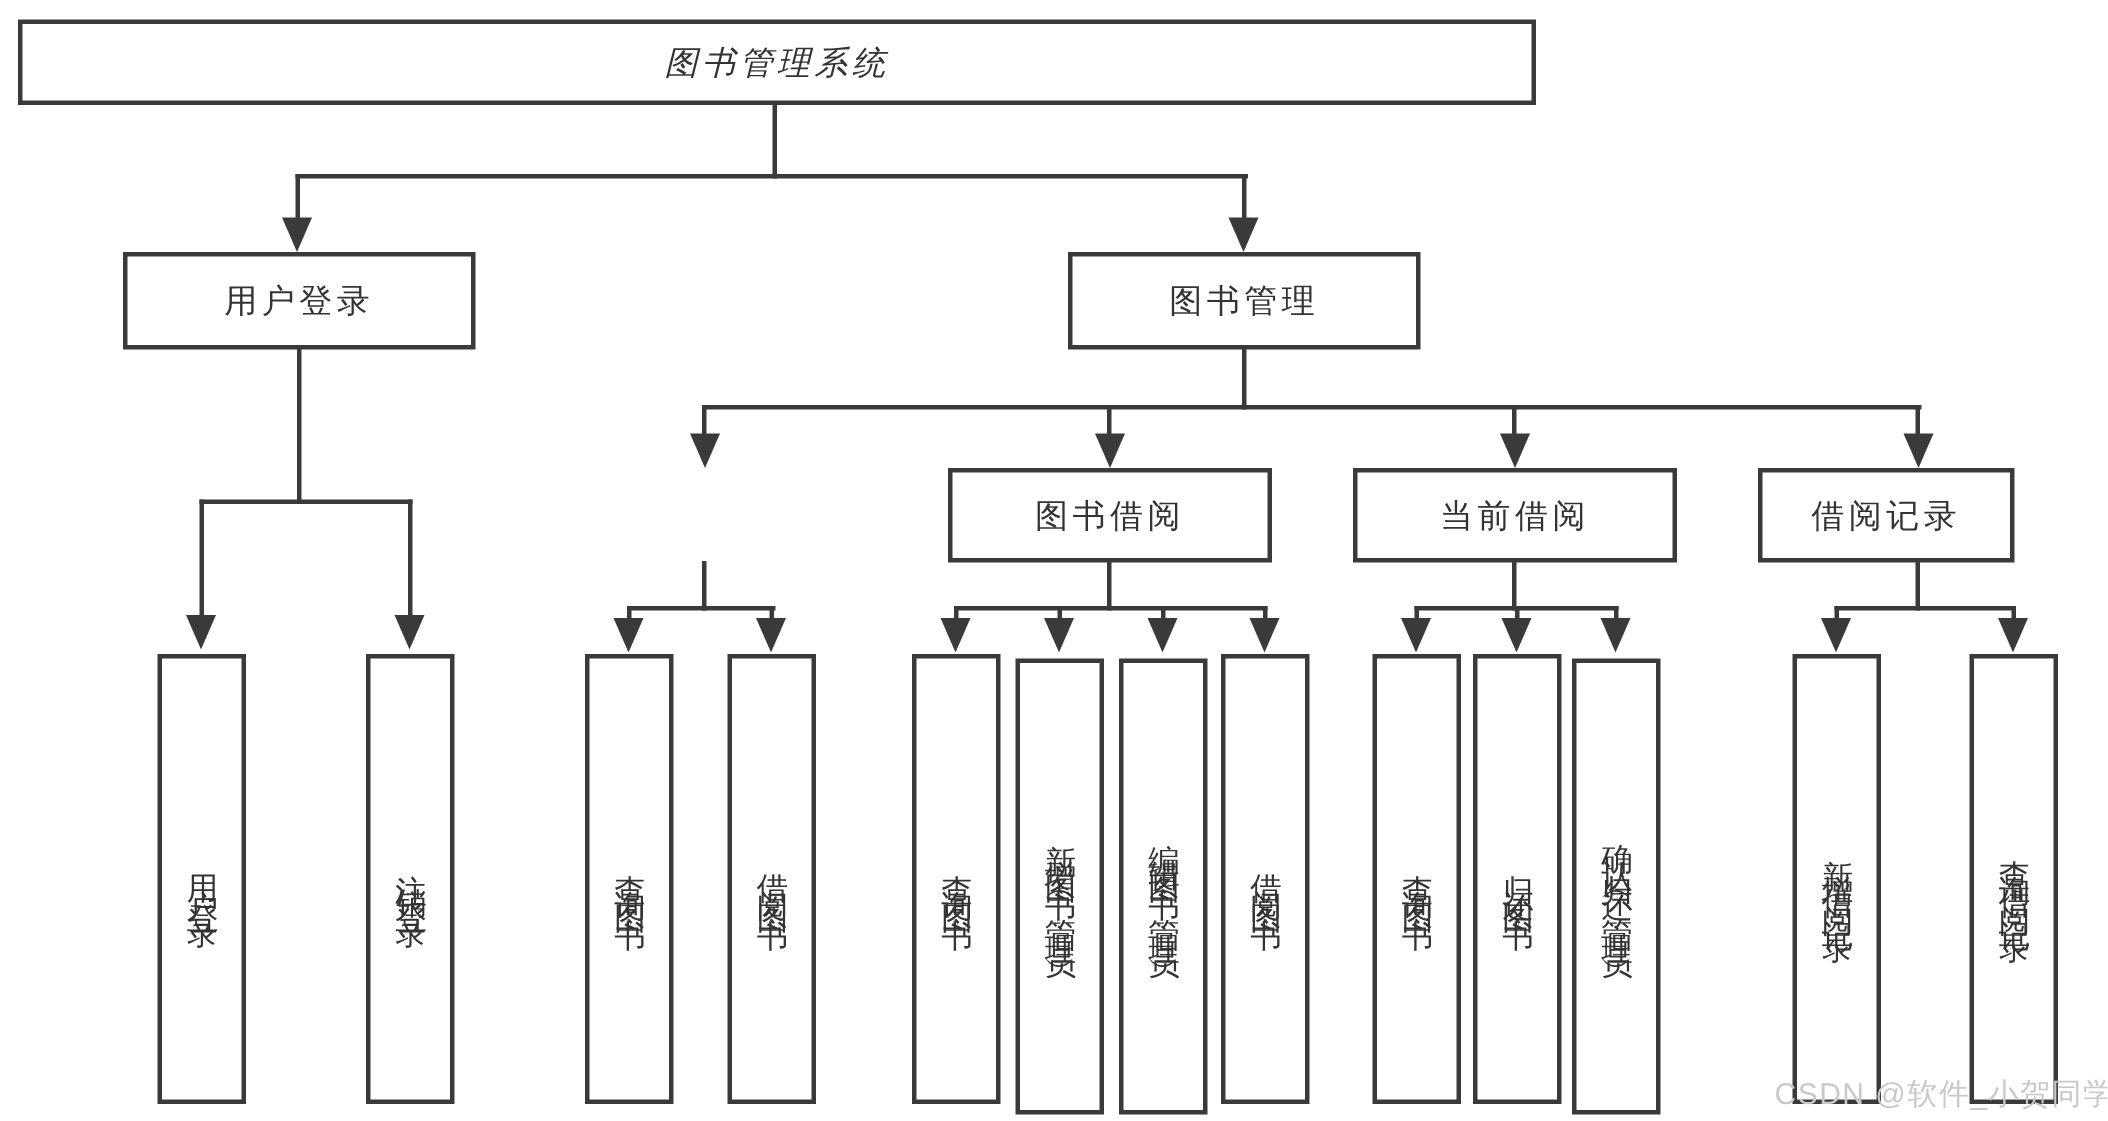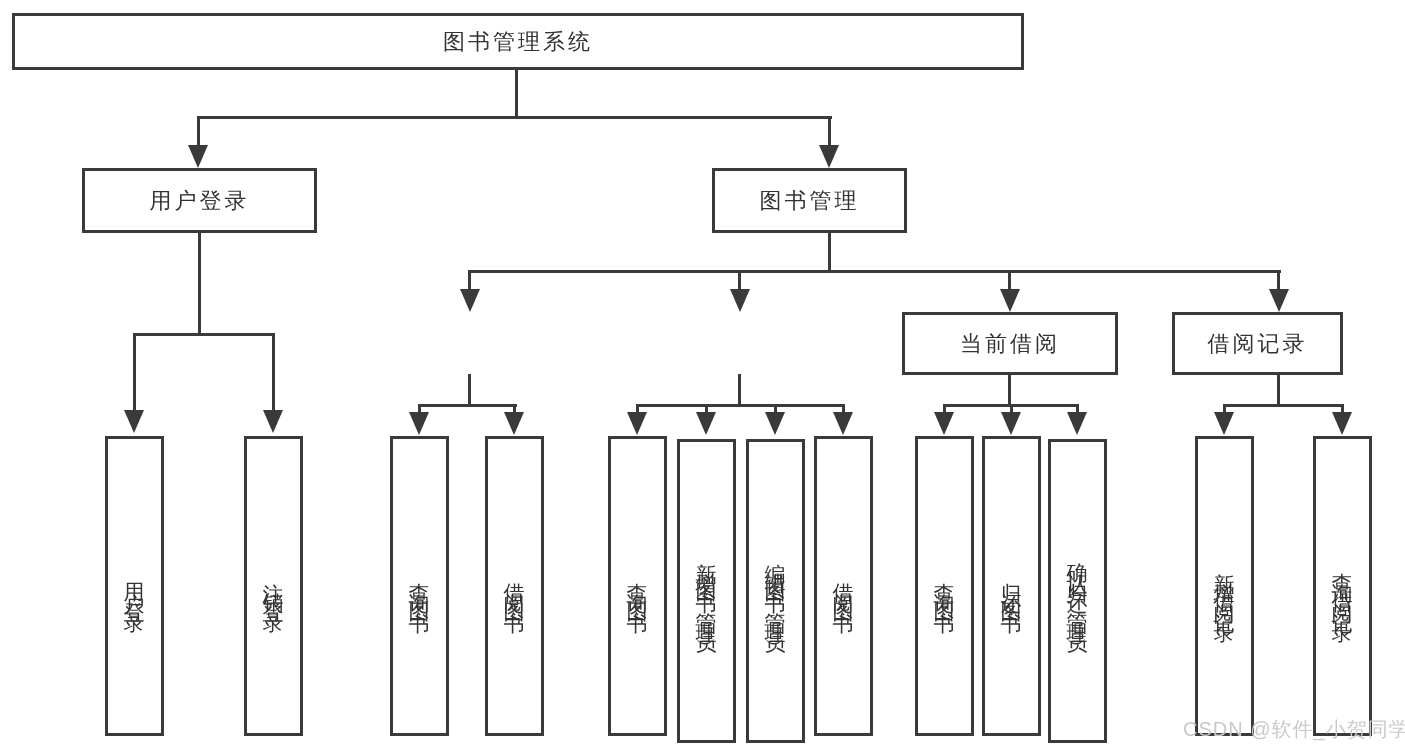--- a/index.html
+++ b/index.html
@@ -53,27 +53,28 @@
     color:#c9c9c9;
     letter-spacing:1px;
     white-space:nowrap;
   }
 </style>
 </head>
 <body>
 
 <div id="stage">
 
-  <div class="node" style="left:12px;top:13px;width:1012px;height:57px;">图书管理系统</div>
+  <div class="node" style="left:12px;top:13px;width:1012px;height:57px;font-style:italic;">图书管理系统</div>
 
   <div class="node" style="left:82px;top:168px;width:235px;height:65px;">用户登录</div>
 
-  <div class="node" style="left:712px;top:168px;width:195px;height:65px;">图书管理</div>
+  <div class="node" style="left:712px;top:168px;width:235px;height:65px;">图书管理</div>
 
 
+  <div class="node" style="left:632px;top:312px;width:216px;height:63px;">图书借阅</div>
 
   <div class="node" style="left:902px;top:312px;width:216px;height:63px;">当前借阅</div>
 
   <div class="node" style="left:1172px;top:312px;width:171px;height:63px;">借阅记录</div>
 
   <div class="vnode" style="left:105px;">用户登录</div>
   <div class="vnode" style="left:244px;">注销登录</div>
 
   <div class="vnode" style="left:390px;">查询图书</div>
   <div class="vnode" style="left:485px;">借阅图书</div>

